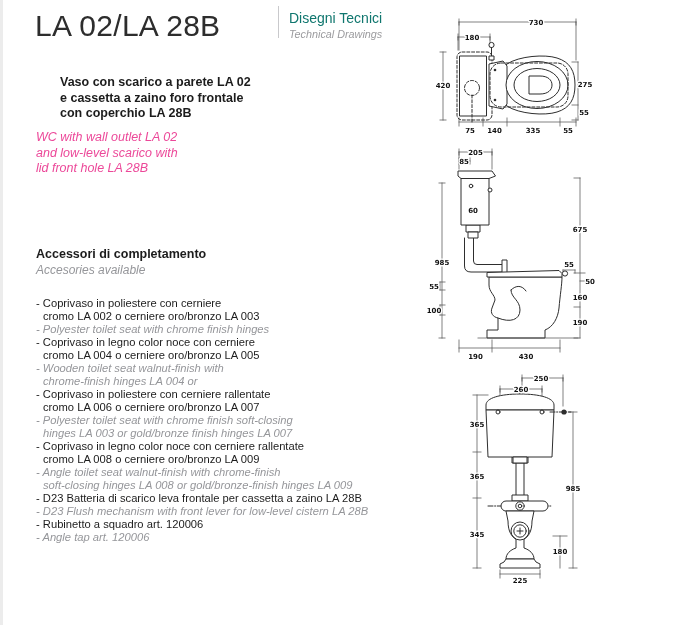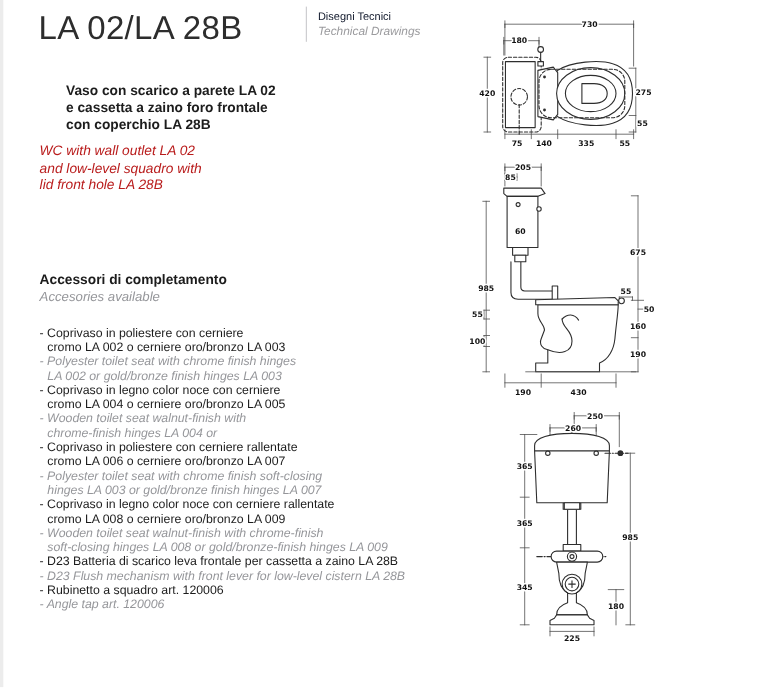--- a/index.html
+++ b/index.html
@@ -4,27 +4,27 @@
 <style>
   html,body{margin:0;padding:0;background:#fff;}
   .page{position:relative;width:694px;height:625px;background:#ffffff;overflow:hidden;
         font-family:"Liberation Sans", sans-serif;}
   .page-edge{position:absolute;left:0;top:0;width:3px;height:100%;background:#ececec;}
   
   .title{position:absolute;left:35px;top:9px;font-size:30px;font-weight:400;
          color:#2d2d2d;letter-spacing:0.3px;white-space:nowrap;}
   .hdr-divider{position:absolute;left:278px;top:6px;width:1px;height:32px;background:#c9c9cc;}
   .hdr-right{position:absolute;left:289px;top:10px;}
-  .sec-it{font-size:10px;color:#0f172a;}
+  .sec-it{font-size:14px;color:#0f766e;}
   .sec-en{font-size:10.8px;font-style:italic;color:#9b9b9e;margin-top:2px;}
   
   .desc-b{position:absolute;left:36px;top:75px;font-size:12.5px;font-weight:700;
           color:#1c1c1c;line-height:15.5px;margin-left:24px;}
   .desc-i{position:absolute;left:36px;top:130px;font-size:12.5px;font-style:italic;
-          color:#b91c1c;line-height:15.5px;}
+          color:#ec4899;line-height:15.5px;}
   .acc-h-it{position:absolute;left:36px;top:247px;font-size:12.5px;font-weight:700;color:#1c1c1c;}
   .acc-h-en{position:absolute;left:36px;top:263px;font-size:12px;font-style:italic;color:#95969a;}
   .acc-list{position:absolute;left:36px;top:297px;width:360px;font-size:11.2px;line-height:13px;}
   .it-b{font-weight:400;color:#1c1c1c;}
   .it-i{font-style:italic;color:#95969a;}
   .line{display:block;white-space:nowrap;}
   .line.cont{padding-left:7px;}
   
   svg{position:absolute;overflow:visible;}
   .dln{stroke:#4a4a4a;stroke-width:0.7;fill:none;stroke-linecap:square;}
@@ -49,35 +49,34 @@
     <div class="sec-en">Technical Drawings</div>
   </div>
 
   <div class="desc-b">
     <span class="line">Vaso con scarico a parete LA 02</span>
     <span class="line">e cassetta a zaino foro frontale</span>
     <span class="line">con coperchio LA 28B</span>
   </div>
   <div class="desc-i">
     <span class="line">WC with wall outlet LA 02</span>
-    <span class="line">and low-level squadro with</span>
+    <span class="line">and low-level scarico with</span>
     <span class="line">lid front hole LA 28B</span>
   </div>
 
   <div class="acc-h-it">Accessori di completamento</div>
   <div class="acc-h-en">Accesories available</div>
 
   <div class="acc-list">
     <div class="it-b">
       <span class="line">- Coprivaso in poliestere con cerniere</span>
       <span class="line cont">cromo LA 002 o cerniere oro/bronzo LA 003</span>
     </div>
     <div class="it-i">
       <span class="line">- Polyester toilet seat with chrome finish hinges</span>
-      <span class="line cont">LA 002 or gold/bronze finish hinges LA 003</span>
     </div>
     <div class="it-b">
       <span class="line">- Coprivaso in legno color noce con cerniere</span>
       <span class="line cont">cromo LA 004 o cerniere oro/bronzo LA 005</span>
     </div>
     <div class="it-i">
       <span class="line">- Wooden toilet seat walnut-finish with</span>
       <span class="line cont">chrome-finish hinges LA 004 or</span>
     </div>
     <div class="it-b">
@@ -86,21 +85,21 @@
     </div>
     <div class="it-i">
       <span class="line">- Polyester toilet seat with chrome finish soft-closing</span>
       <span class="line cont">hinges LA 003 or gold/bronze finish hinges LA 007</span>
     </div>
     <div class="it-b">
       <span class="line">- Coprivaso in legno color noce con cerniere rallentate</span>
       <span class="line cont">cromo LA 008 o cerniere oro/bronzo LA 009</span>
     </div>
     <div class="it-i">
-      <span class="line">- Wooden toilet seat walnut-finish with chrome-finish</span>
+      <span class="line">- Angle toilet seat walnut-finish with chrome-finish</span>
       <span class="line cont">soft-closing hinges LA 008 or gold/bronze-finish hinges LA 009</span>
     </div>
     <div class="it-b">
       <span class="line">- D23 Batteria di scarico leva frontale per cassetta a zaino LA 28B</span>
     </div>
     <div class="it-i">
       <span class="line">- D23 Flush mechanism with front lever for low-level cistern LA 28B</span>
     </div>
     <div class="it-b">
       <span class="line">- Rubinetto a squadro art. 120006</span>

